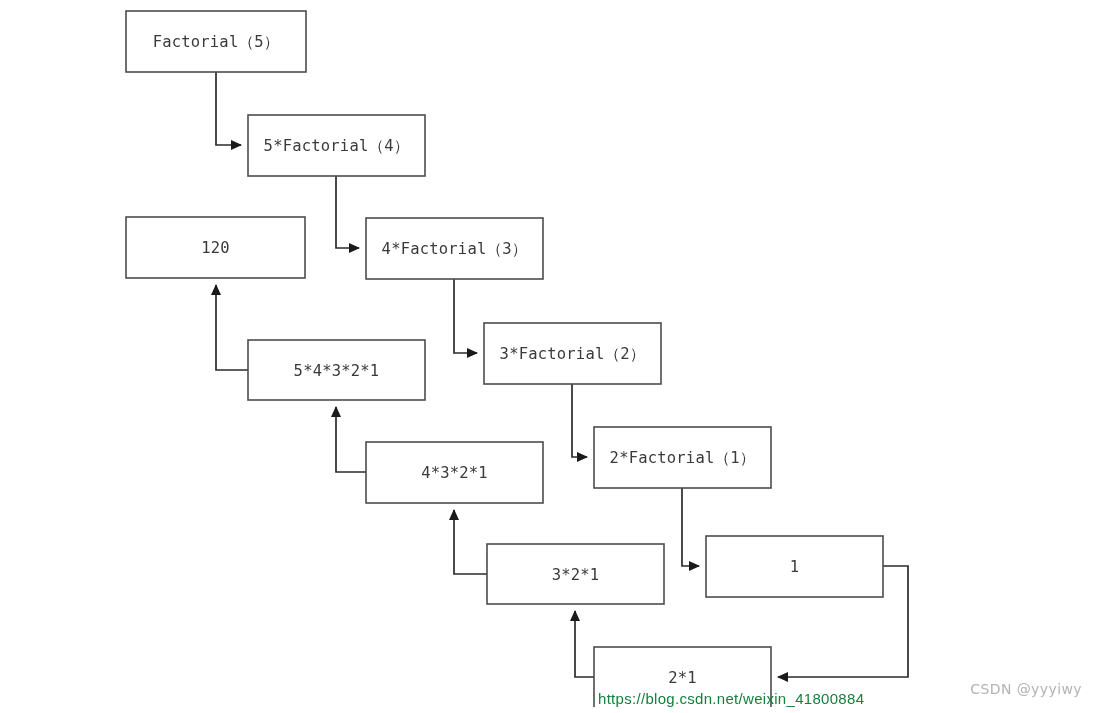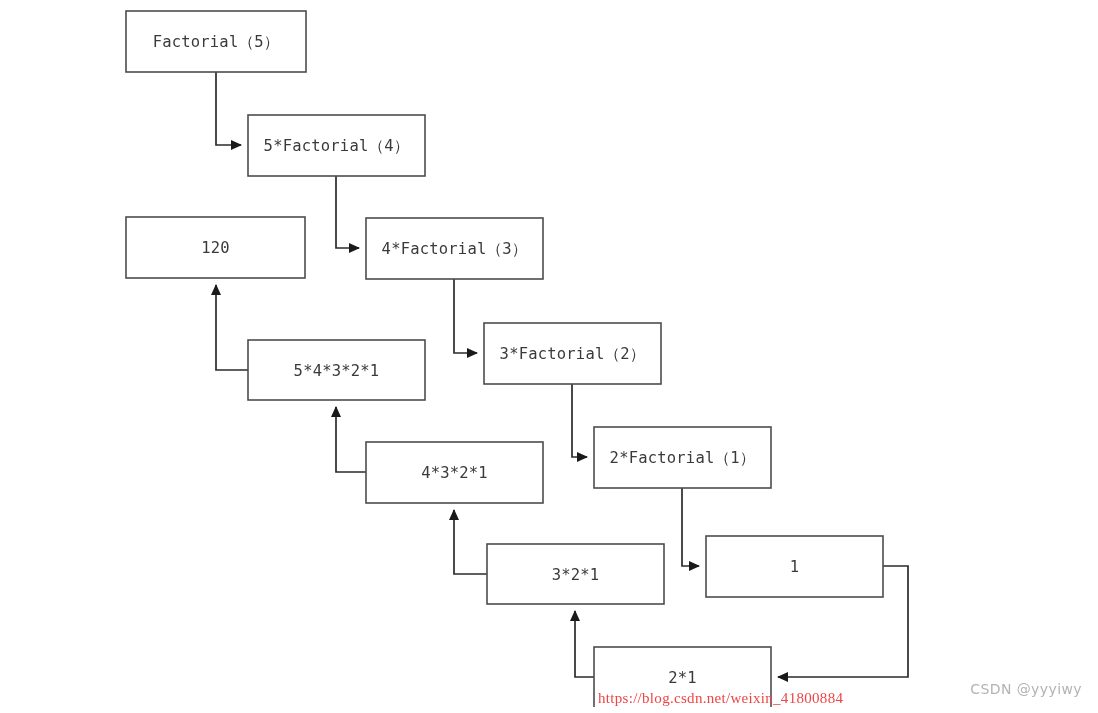--- a/index.html
+++ b/index.html
@@ -51,23 +51,23 @@
     font-size: 14px;
     color: #b3b3b3;
     letter-spacing: 0.4px;
     white-space: nowrap;
     user-select: none;
   }
   .wm-faint {
     position: absolute;
     left: 598px;
     bottom: 0px;
-    font-family: Liberation Serif, serif;
+    font-family: Liberation Sans, sans-serif;
     font-size: 15px;
-    color: #ef4444;
+    color: #15803d;
     letter-spacing: 0.3px;
     white-space: nowrap;
     user-select: none;
   }
 </style>
 </head>
 <body>
 
 <div id="canvas">
 

